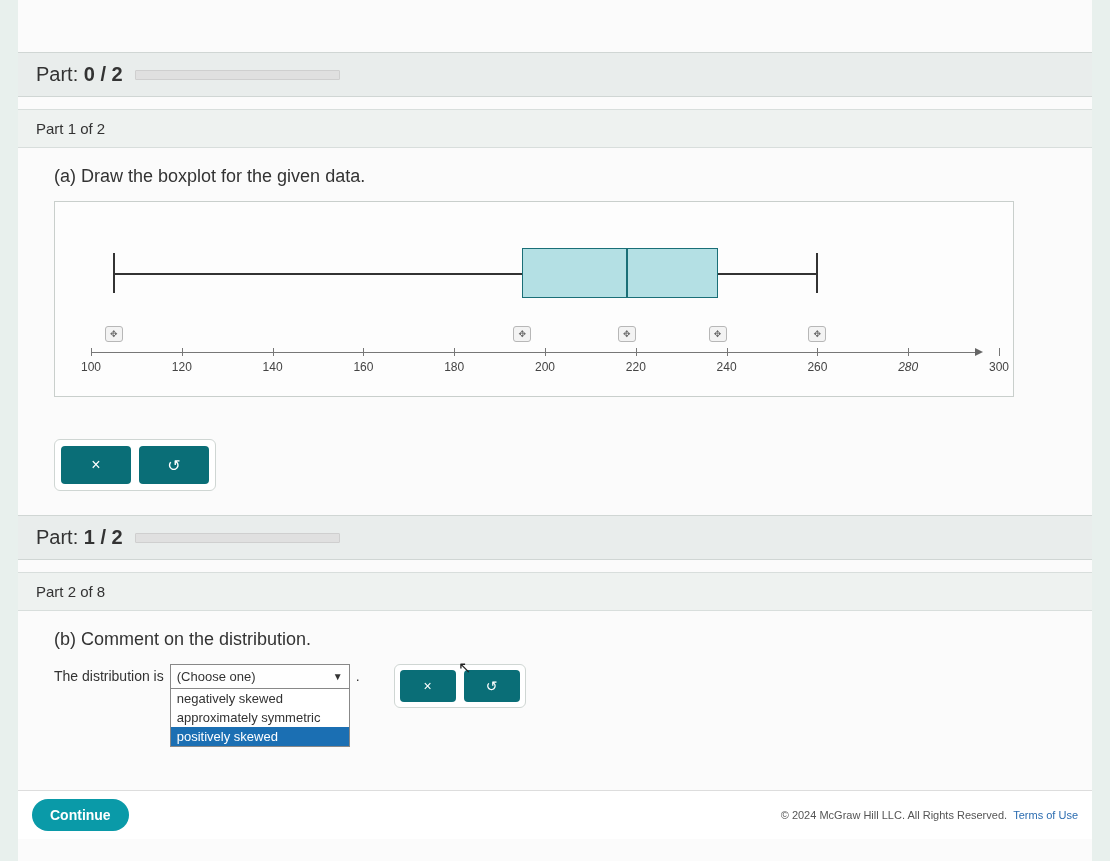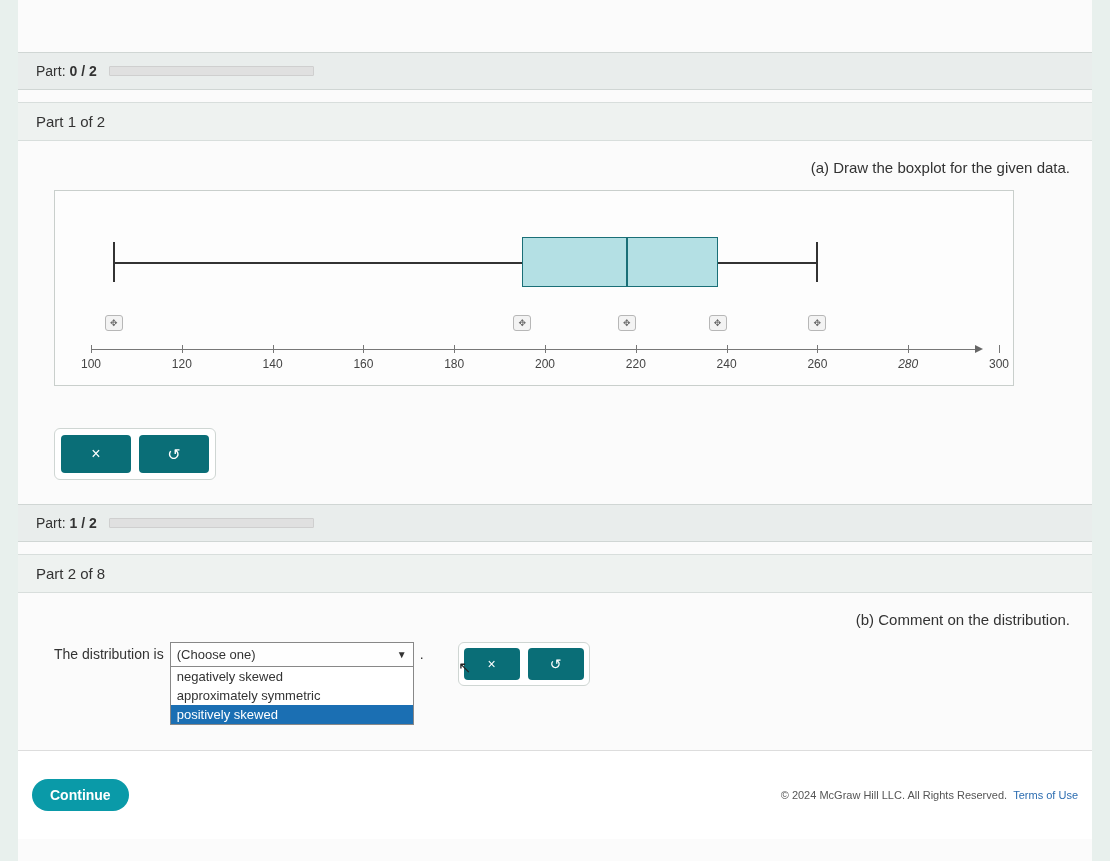--- a/index.html
+++ b/index.html
@@ -32,21 +32,21 @@
   }
   .section-bar {
     background: #e9edec;
     border-top: 1px solid #d0d6d4;
     border-bottom: 1px solid #d0d6d4;
     padding: 10px 18px;
     display: flex;
     align-items: center;
     gap: 12px;
   }
-  .section-bar .label { font-size: 14px; }
+  .section-bar .label { font-size: 20px; }
   .section-bar .bold { font-weight: bold; }
   .progress-outer {
     width: 205px;
     height: 10px;
     background: #e0e0e0;
     border: 1px solid #cfcfcf;
     border-radius: 1px;
     display: inline-block;
   }
   .progress-fill {
@@ -58,22 +58,21 @@
     border-top: 1px solid #d8dedc;
     border-bottom: 1px solid #d8dedc;
     padding: 10px 18px;
     font-size: 15px;
   }
   .content {
     padding: 18px 22px 24px 36px;
   }
   .prompt {
     margin-bottom: 14px;
-    font-size: 15px;
-    text-align: right;
+    font-size: 18px;
   }
   .chart-frame {
     border: 1px solid #c9cfcc;
     padding: 26px 26px 18px 26px;
     background: #fdfdfd;
     width: 960px;
   }
   .chart-area {
     position: relative;
     height: 150px;
@@ -119,21 +118,21 @@
     border-radius: 3px;
     background: #f3f3f3;
     font-size: 9px;
     display: flex; align-items: center; justify-content: center;
     color: #666;
     cursor: grab;
   }
   .axis {
     position: absolute;
     left: 0; right: 0;
-    top: 132px;
+    top: 124px;
     height: 30px;
   }
   .axis-line {
     position: absolute;
     left: 10px; right: 10px;
     top: 0;
     height: 1px;
     background: #777;
   }
   .axis-arrow {
@@ -174,21 +173,21 @@
     font-size: 16px;
     cursor: pointer;
     display:flex;align-items:center;justify-content:center;
   }
   .teal-btn.small { width:56px; height:32px; font-size:14px; }
   .sentence-row {
     display:flex; align-items:flex-start; gap:6px; margin-top:10px;
   }
   .select-wrap {
     position:relative;
-    width:244px;
+    width:180px;
   }
   .select-display {
     border:1px solid #888;
     background:#fefefe;
     padding:4px 6px;
     font-size:13px;
     display:flex;justify-content:space-between;align-items:center;
     cursor:pointer;
   }
   .select-display .tri { font-size:10px; }
@@ -214,21 +213,21 @@
     border-radius:6px;
     gap:8px;
     background:#fff;
     margin-left:28px;
   }
   .footer-bar {
     position:absolute;
     left:18px; right:18px; bottom:22px;
     background:#fff;
     border-top:1px solid #ddd;
-    padding:28px 14px;
+    padding:8px 14px;
     display:flex;
     justify-content:space-between;
     align-items:center;
   }
   .continue-btn {
     background:#0a9aa8;
     color:#fff;
     border:none;
     border-radius:18px;
     padding:8px 18px;

